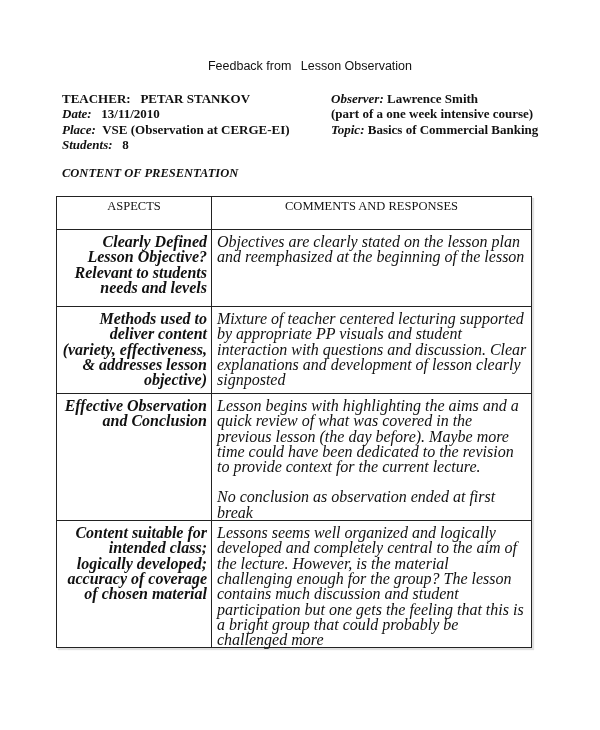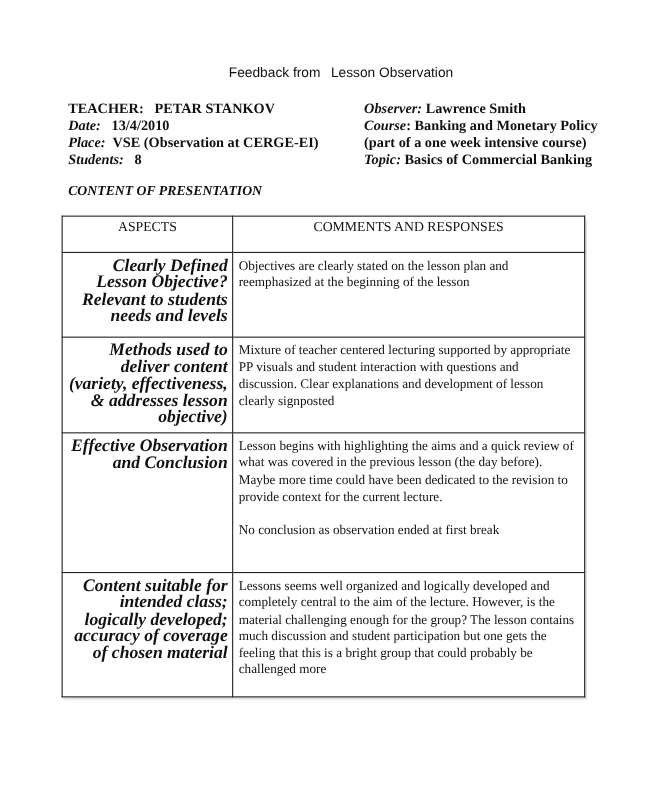--- a/index.html
+++ b/index.html
@@ -20,58 +20,55 @@
     font-family: "Liberation Serif", serif; font-style: italic; font-weight: bold; font-size: 12.5px; color: #111;
   }
   table.obs {
     position: absolute; left: 56px; top: 196px; width: 476px;
     border-collapse: collapse; font-family: "Liberation Serif", serif;
     box-shadow: 2px 2px 1px rgba(0,0,0,0.12);
   }
   table.obs td, table.obs th { border: 1.4px solid #222; vertical-align: top; padding: 0; }
   table.obs th { height: 30px; font-size: 12.5px; font-weight: normal; text-align: center; padding-top: 2px; }
   .aspect { width: 145px; padding: 4px 4px 0 5px !important; font-size: 16px; line-height: 15.3px; font-weight: bold; font-style: italic; text-align: right; }
-  .comment { padding: 4px 4px 0 5px !important; font-size: 12px; line-height: 15.3px; }
+  .comment { padding: 4px 4px 0 5px !important; font-size: 16px; line-height: 15.3px; font-style: italic; }
   .comment p { margin: 0; }
   .comment p + p { margin-top: 15px; }
 </style>
 </head>
 <body>
 
 <div class="title">
   <span>Feedback from</span><span class="gap"></span>
   <span>Lesson Observation</span>
 </div>
 
 <div class="meta left">
   <div class="row">
     <span>TEACHER:</span>&nbsp;&nbsp;
     <span>PETAR STANKOV</span>
   </div>
   <div class="row">
     <i>Date:</i>&nbsp;&nbsp;
-    <span>13/4/2010</span>
+    <span>13/11/2010</span>
   </div>
   <div class="row">
     <i>Place:</i>&nbsp;
     <span>VSE (Observation at CERGE-EI)</span>
   </div>
   <div class="row">
     <i>Students:</i>&nbsp;&nbsp;
     <span>8</span>
   </div>
 </div>
 
 <div class="meta right">
   <div class="row">
     <i>Observer:</i>
     <span>Lawrence Smith</span>
-  </div>
-  <div class="row">
-    <i>Course</i><span>: Banking and Monetary Policy</span>
   </div>
   <div class="row">(part of  a one week intensive course)</div>
   <div class="row">
     <i>Topic:</i>
     <span>Basics of Commercial Banking</span>
   </div>
 </div>
 
 <div class="section">CONTENT OF PRESENTATION</div>
 

